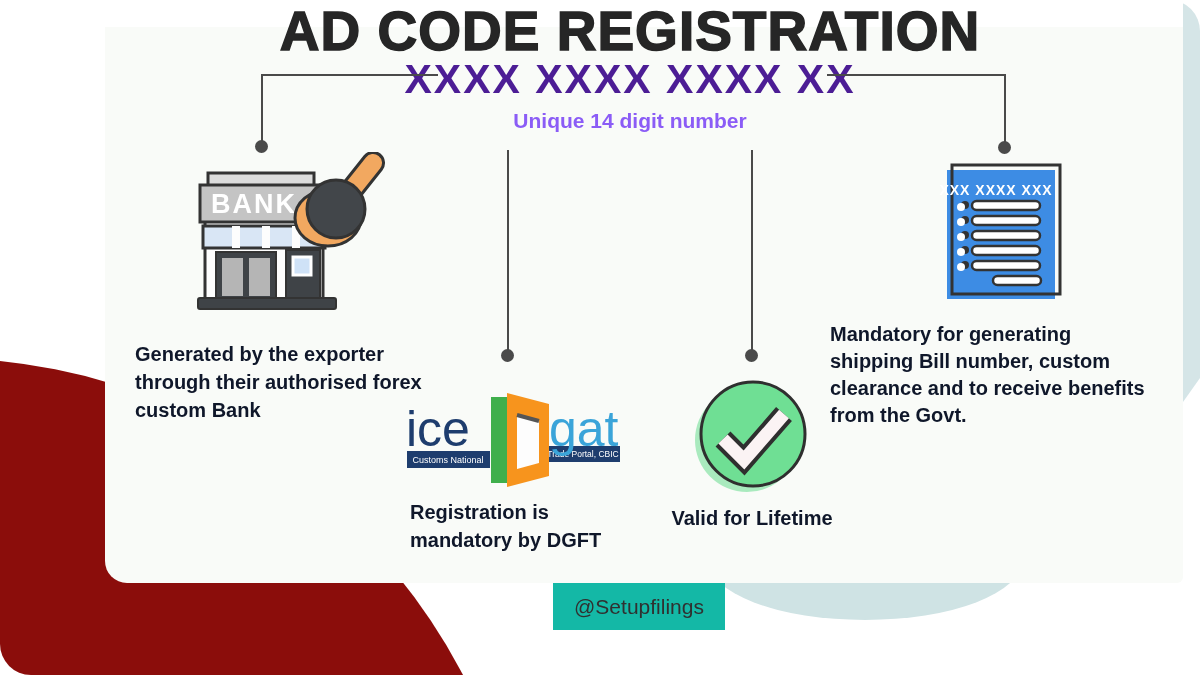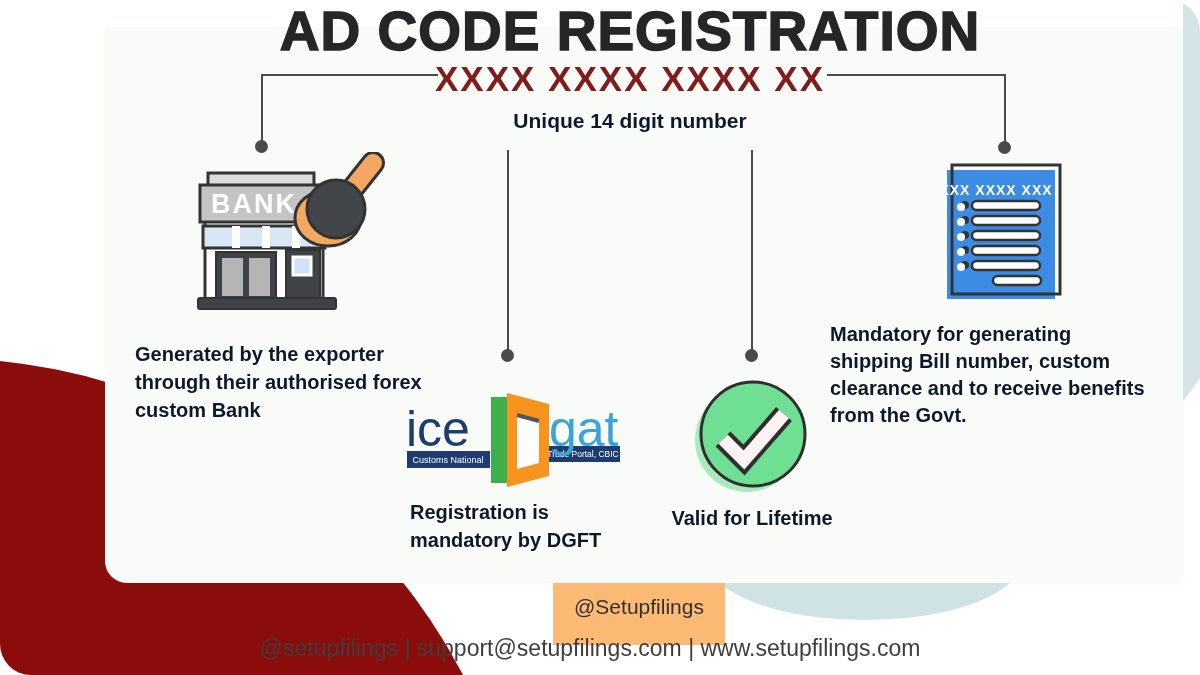--- a/index.html
+++ b/index.html
@@ -12,37 +12,37 @@
                 border-radius:50%;background:#CFE3E4;z-index:1;}
   .blue-strip{position:absolute;left:1183px;top:0;width:17px;height:402px;background:#D5E5E7;
               clip-path:polygon(0 0,100% 0,100% 94%,0 100%);z-index:1;}
   .panel{position:absolute;left:105px;top:27px;width:1078px;height:556px;background:#F9FBF8;
          border-radius:0 0 6px 22px;z-index:2;}
   
   .title{position:absolute;left:130px;top:2px;width:1000px;text-align:center;
          font-size:55px;line-height:58px;font-weight:900;color:#262626;letter-spacing:1px;
          -webkit-text-stroke:1.5px #262626;z-index:3;}
   .code{position:absolute;left:330px;top:59px;width:600px;text-align:center;
-        font-size:35px;line-height:40px;font-weight:bold;color:#7f1d1d;letter-spacing:2px;z-index:3;}
+        font-size:41px;line-height:40px;font-weight:bold;color:#4c1d95;letter-spacing:2px;z-index:3;}
   .caption{position:absolute;left:330px;top:109px;width:600px;text-align:center;
-           font-size:21px;font-weight:bold;color:#0f172a;z-index:3;}
+           font-size:21px;font-weight:bold;color:#8b5cf6;z-index:3;}
   .body-text{position:absolute;font-size:20px;line-height:28px;font-weight:bold;color:#0f172a;z-index:3;}
   .t-bank{left:135px;top:340px;width:290px;}
   .t-icegate{left:410px;top:498px;width:235px;}
   .t-check{left:632px;top:504px;width:240px;text-align:center;}
   .t-doc{left:830px;top:321px;width:320px;line-height:27px;}
   
   .hline,.vline{position:absolute;background:#4A4A4A;z-index:3;}
   .hline{height:2px;}
   .vline{width:2px;}
   .dot{position:absolute;width:13px;height:13px;border-radius:50%;background:#4A4A4A;z-index:3;}
   
   .icon{position:absolute;z-index:3;}
   
-  .badge{position:absolute;left:553px;top:583px;width:172px;height:62px;background:#fdba74;
+  .badge{position:absolute;left:553px;top:583px;width:172px;height:47px;background:#14b8a6;
          text-align:center;line-height:47px;font-size:21px;color:#303030;z-index:4;}
   .footer{position:absolute;left:0;top:635px;width:1180px;text-align:center;
           font-size:23px;color:#3E3E3E;z-index:4;}
 </style>
 </head>
 <body>
 
 <div class="canvas">
 
   <div class="maroon-blob"></div>
@@ -136,15 +136,14 @@
       <rect x="58" y="118" width="48" height="9" rx="4.5" fill="#FFF" stroke="#333" stroke-width="2.5"></rect>
     </g>
   </svg>
 
   <div class="body-text t-bank">Generated by the exporter through their authorised forex custom Bank</div>
   <div class="body-text t-check">Valid for Lifetime</div>
   <div class="body-text t-icegate">Registration is mandatory by DGFT</div>
   <div class="body-text t-doc">Mandatory for generating shipping Bill number, custom clearance and to receive benefits from the Govt.</div>
 
   <div class="badge">@Setupfilings</div>
-  <div class="footer">@setupfilings | support@setupfilings.com | www.setupfilings.com</div>
 
 </div>
 
 </body></html>

